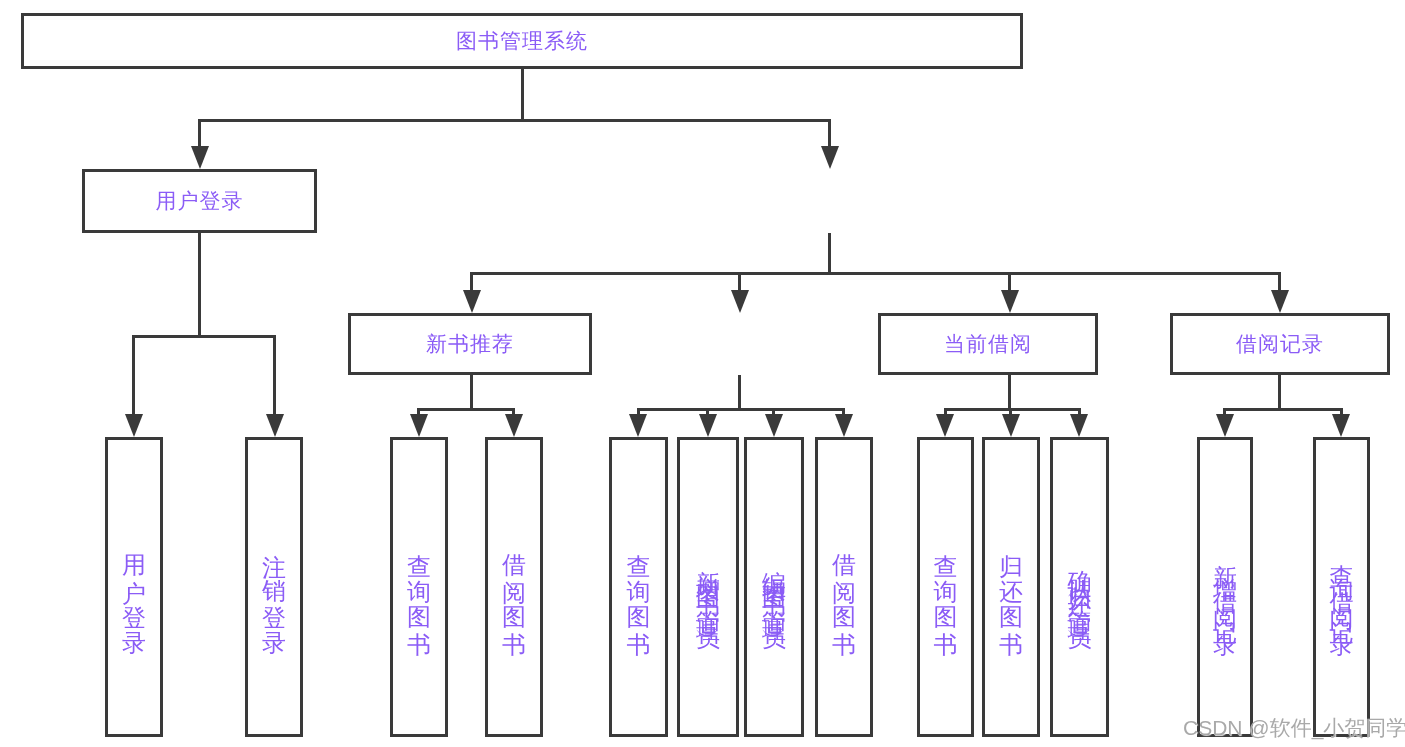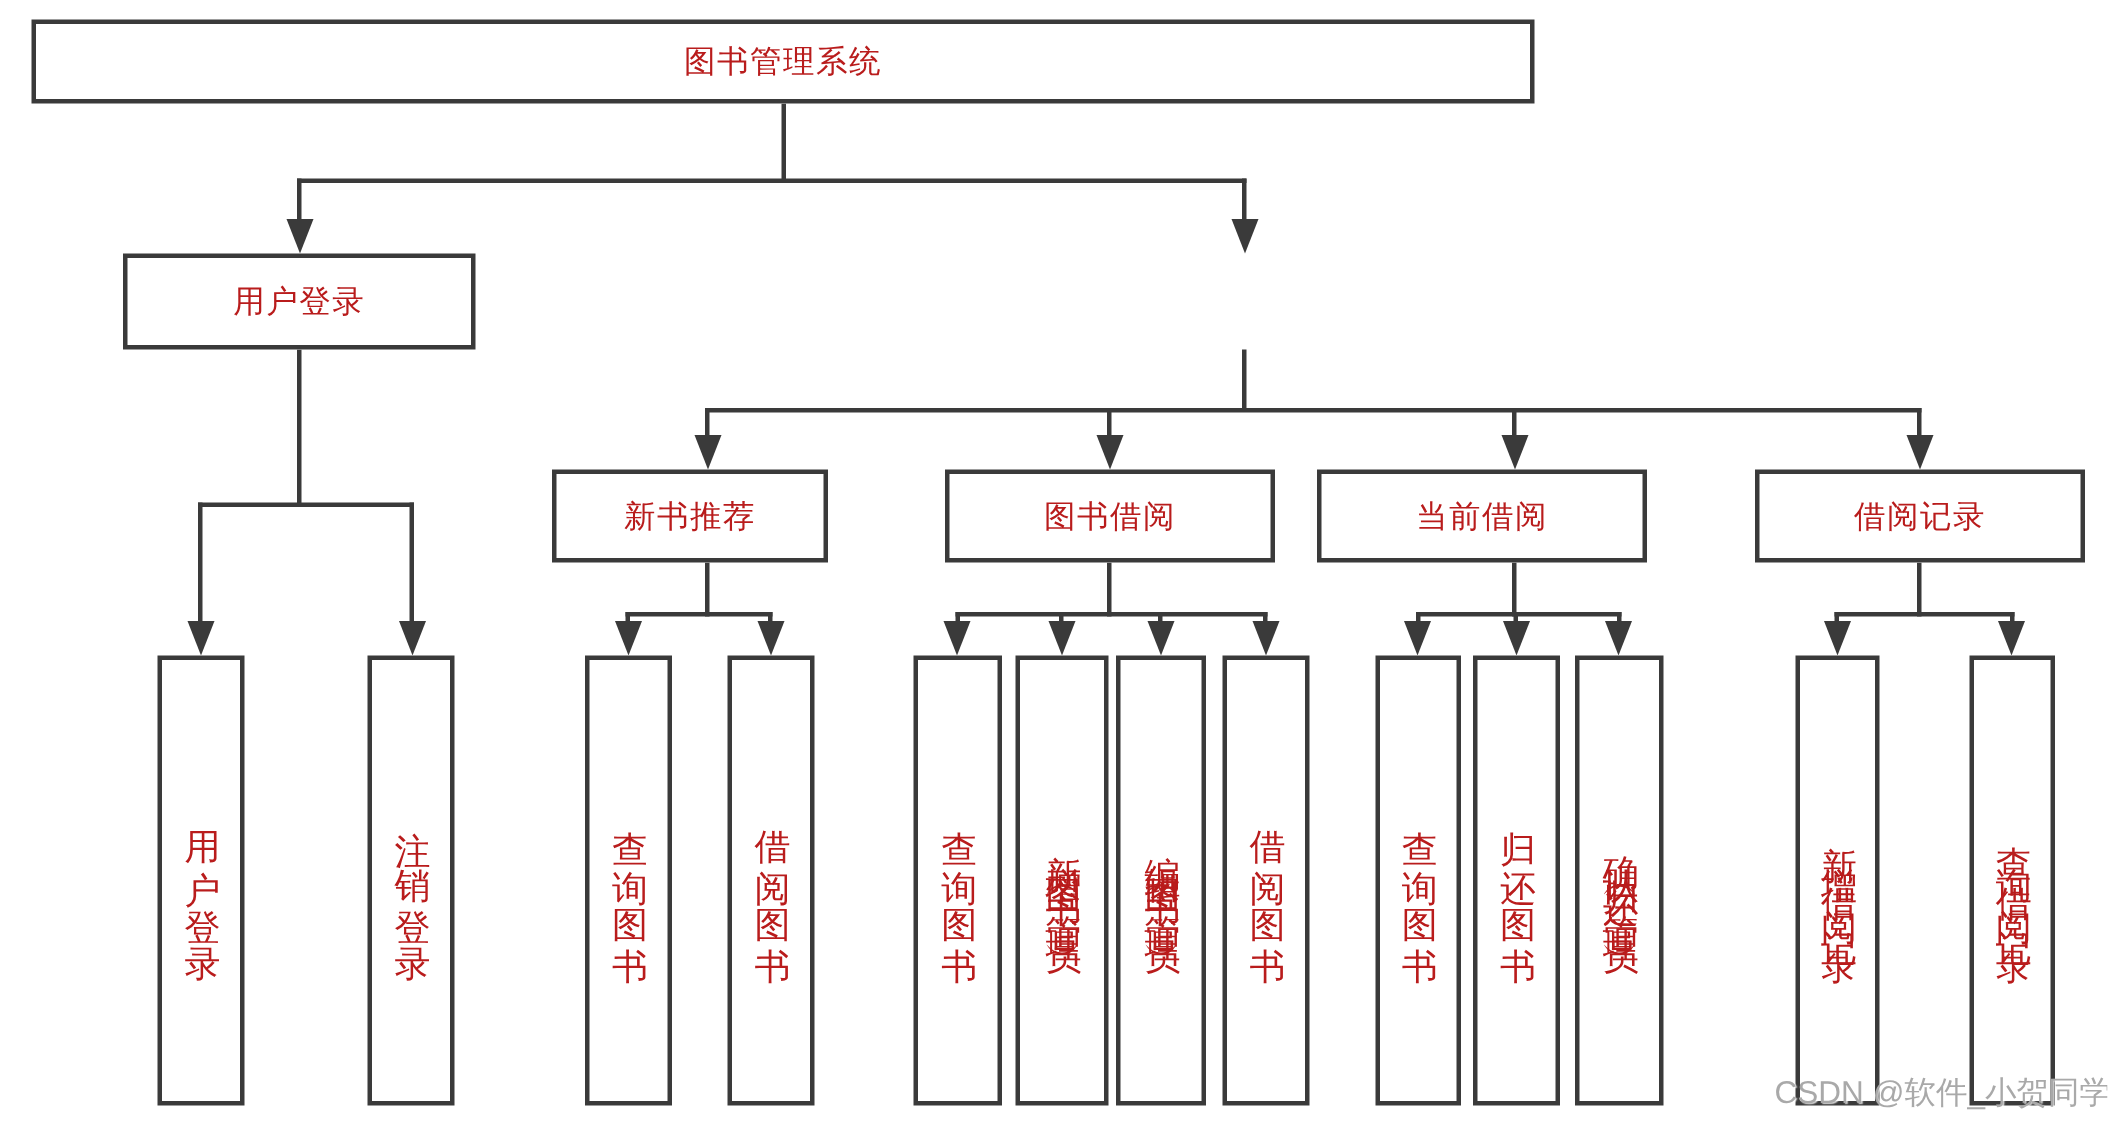--- a/index.html
+++ b/index.html
@@ -3,21 +3,21 @@
 <meta charset="utf-8">
 <style>
   html,body{margin:0;padding:0;background:#ffffff;}
   .canvas{
     position:relative;width:1405px;height:747px;background:#ffffff;overflow:hidden;
     font-family:"Liberation Sans","DejaVu Sans",sans-serif;color:#2f2f2f;
   }
   .node{
     position:absolute;background:#ffffff;border:3px solid #3a3a3a;box-sizing:border-box;
     display:flex;align-items:center;justify-content:center;
-    font-size:21px;color:#b91c1c;letter-spacing:1px;
+    font-size:21px;color:#8b5cf6;letter-spacing:1px;
   }
   .vnode span{
     writing-mode:vertical-rl;text-orientation:mixed;font-size:24px;line-height:1;
   }
   .vshort span{letter-spacing:26px;}
   .vmed span{letter-spacing:14px;}
   .vlong span{letter-spacing:8px;}
   .line{position:absolute;background:#3a3a3a;}
   .ahead{
     position:absolute;width:0;height:0;
@@ -94,25 +94,22 @@
   <div class="ahead" style="left:1332px;top:414px"></div>
 
   <div class="node" style="left:21px;top:13px;width:1002px;height:56px">
     <span>图书管理系统</span>
   </div>
 
   <div class="node" style="left:82px;top:169px;width:235px;height:64px">
     <span>用户登录</span>
   </div>
 
-  <div class="node" style="left:368px;top:313px;width:184px;height:62px">
+  <div class="node" style="left:348px;top:313px;width:244px;height:62px">
     <span>新书推荐</span>
-  </div>
-  <div class="node" style="left:630px;top:313px;width:220px;height:62px">
-    <span>图书借阅</span>
   </div>
   <div class="node" style="left:878px;top:313px;width:220px;height:62px">
     <span>当前借阅</span>
   </div>
   <div class="node" style="left:1170px;top:313px;width:220px;height:62px">
     <span>借阅记录</span>
   </div>
 
   <div class="node vnode vshort" style="left:105px;top:437px;width:58px;height:300px">
     <span>用户登录</span>

